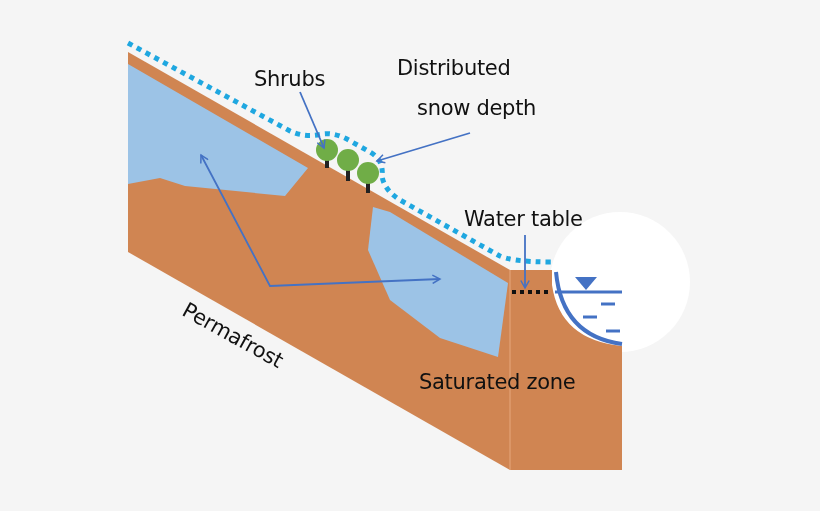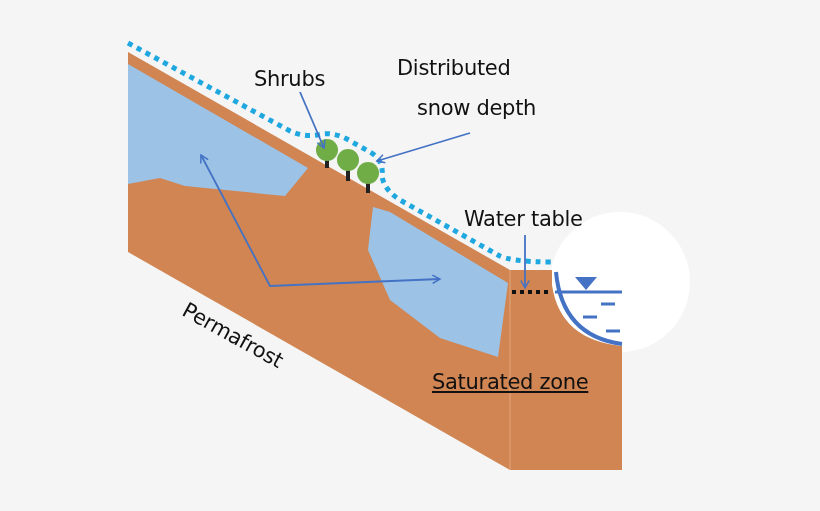--- a/index.html
+++ b/index.html
@@ -63,14 +63,14 @@
     <line x1="470" y1="133" x2="377" y2="161" stroke="#4472c4" stroke-width="1.8" marker-end="url(#ah)"></line>
     <line x1="525" y1="235" x2="525" y2="288" stroke="#4472c4" stroke-width="1.8" marker-end="url(#ah)"></line>
     <polyline points="201,155 270,286 440,279" fill="none" stroke="#4472c4" stroke-width="1.8" marker-start="url(#ah)" marker-end="url(#ah)"></polyline>
   </svg>
 
   <div class="lbl" style="left:254px; top:67px;text-align:center;">Shrubs</div>
   <div class="lbl" style="left:397px; top:56px;">Distributed</div>
   <div class="lbl" style="left:417px; top:96px;">snow depth</div>
   <div class="lbl" style="left:458px; top:207px;margin-left:6px;">Water table</div>
   <div class="lbl" style="left:190px; top:298px; transform: rotate(29deg); transform-origin: 0 0;">Permafrost</div>
-  <div class="lbl" style="left:432px; top:370px;text-decoration:underline;">Saturated zone</div>
+  <div class="lbl" style="left:419px; top:370px;">Saturated zone</div>
 </div>
 
 </body></html>

